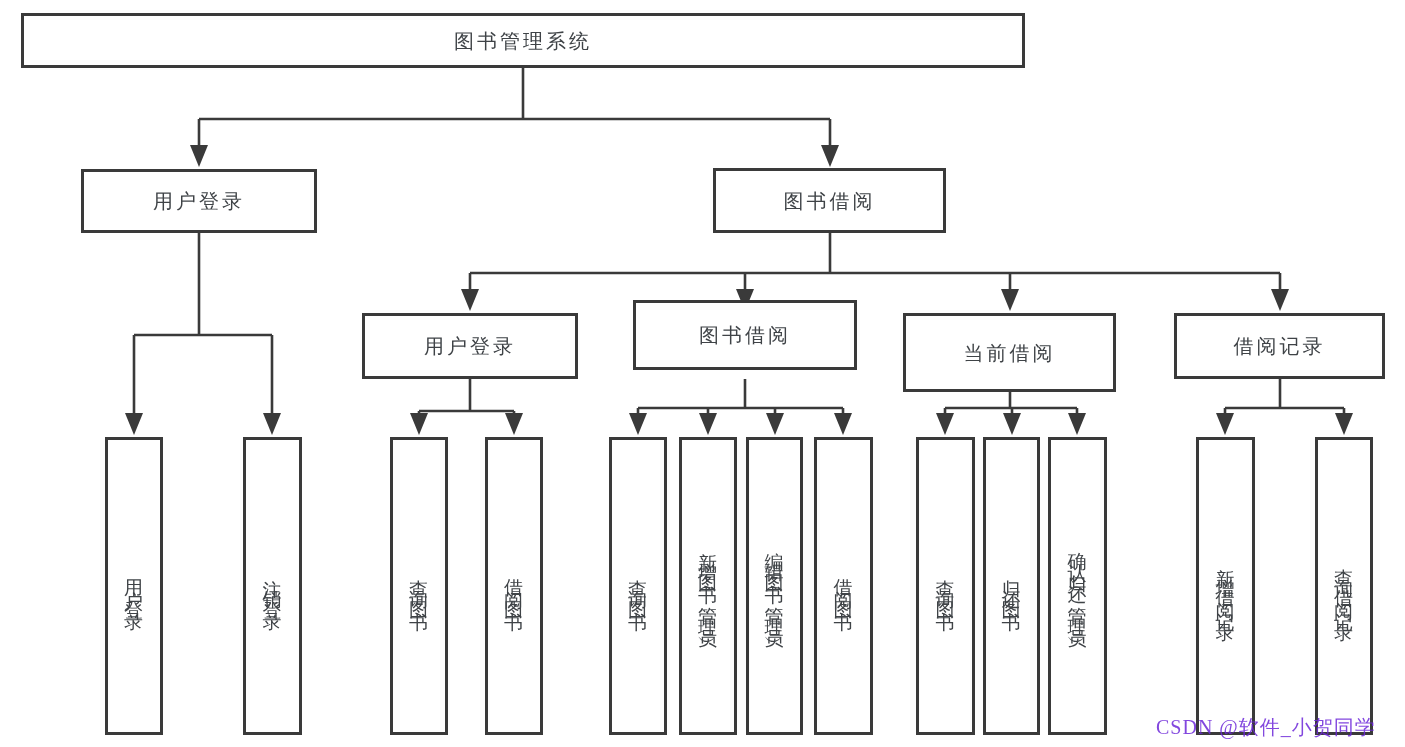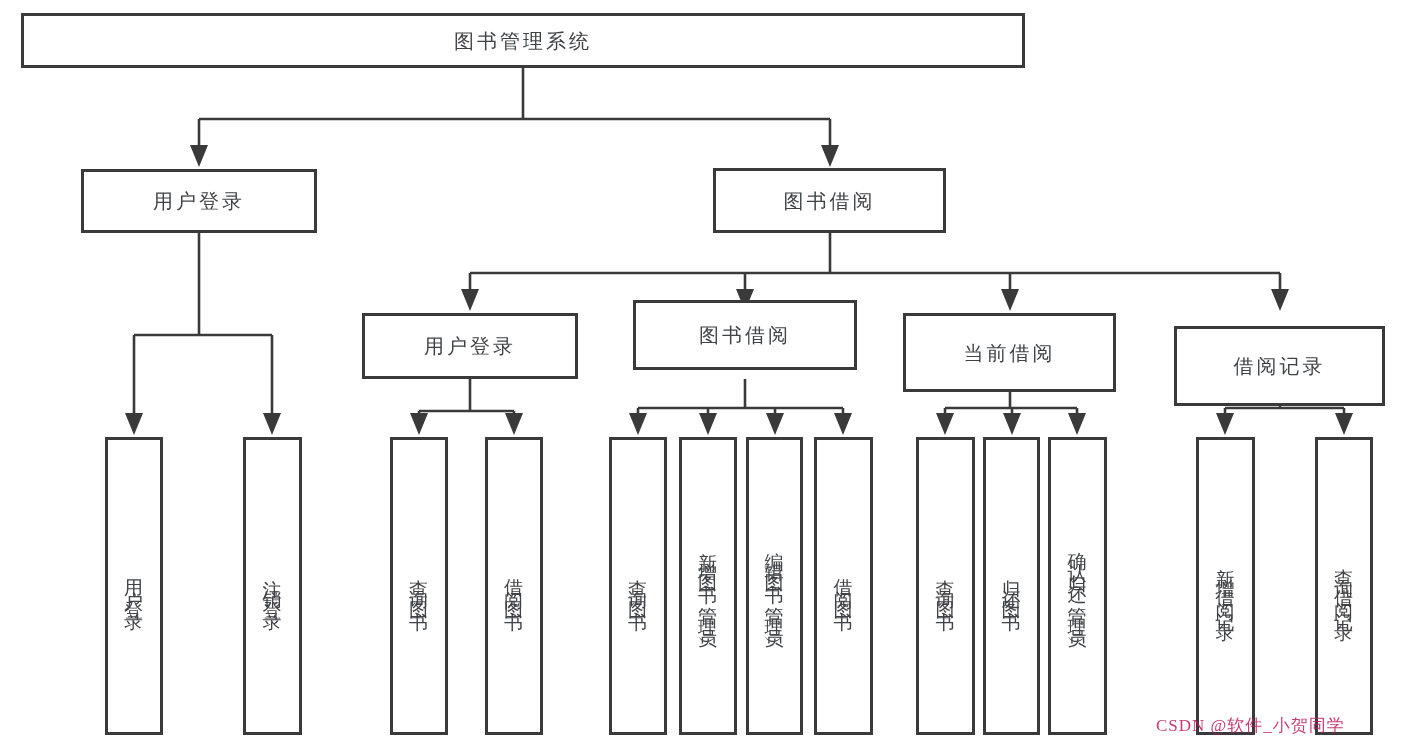--- a/index.html
+++ b/index.html
@@ -29,22 +29,22 @@
   .vbox span{
     writing-mode:vertical-rl;
     text-orientation:mixed;
     font-size:19px;
     letter-spacing:11px;
     line-height:1;
   }
   .watermark{
     position:absolute;
     z-index:3;
-    color:#be185d;
-    font-size:17px;
+    color:#6d28d9;
+    font-size:20px;
     letter-spacing:1px;
     white-space:nowrap;
     opacity:.85;
   }
 </style>
 </head>
 <body>
 
 <div class="canvas">
 
@@ -130,21 +130,21 @@
 
   <div class="box hbox" style="left:362px;top:313px;width:216px;height:66px">
     <span>用户登录</span>
   </div>
   <div class="box hbox" style="left:633px;top:300px;width:224px;height:70px">
     <span>图书借阅</span>
   </div>
   <div class="box hbox" style="left:903px;top:313px;width:213px;height:79px">
     <span>当前借阅</span>
   </div>
-  <div class="box hbox" style="left:1174px;top:326px;width:211px;height:80px">
+  <div class="box hbox" style="left:1174px;top:313px;width:211px;height:66px">
     <span>借阅记录</span>
   </div>
 
   <div class="box vbox" style="left:105px;top:437px;width:58px;height:298px">
     <span>用户登录</span>
   </div>
   <div class="box vbox" style="left:243px;top:437px;width:59px;height:298px">
     <span>注销登录</span>
   </div>
 

